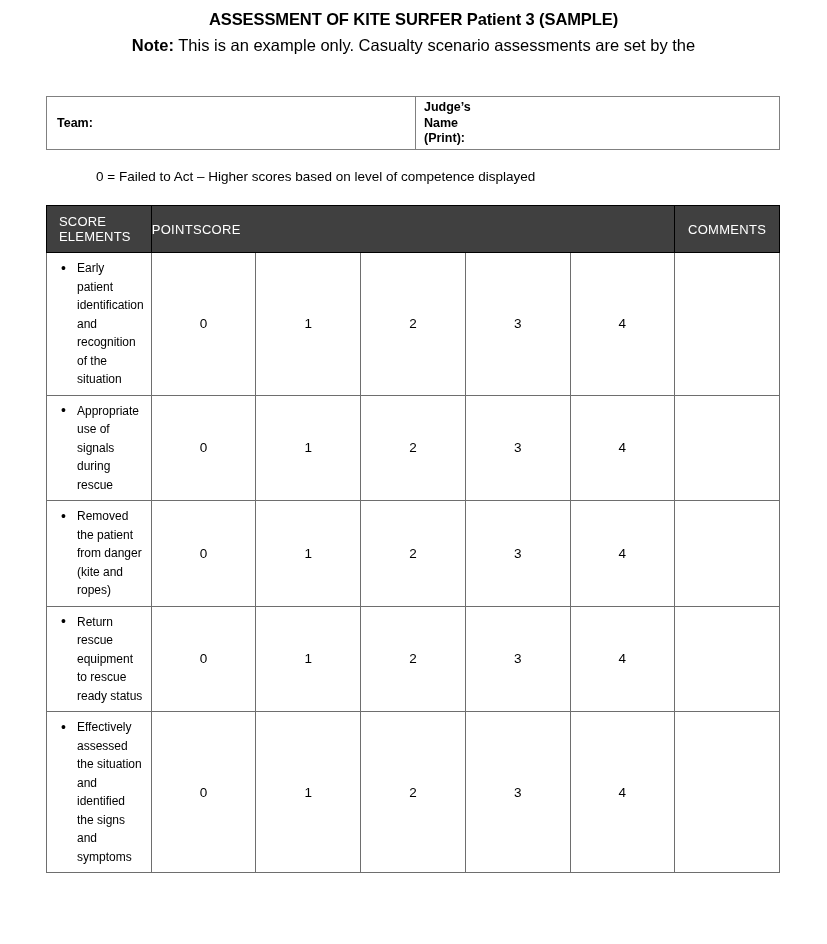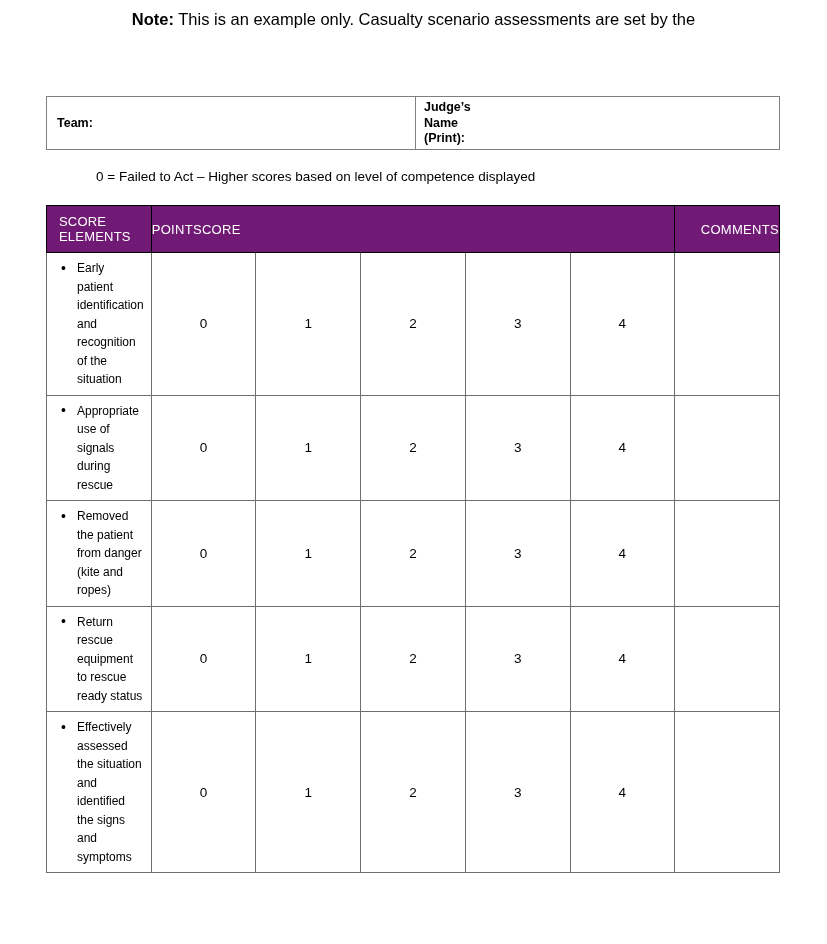--- a/index.html
+++ b/index.html
@@ -95,40 +95,40 @@
   }
   .score-table td, .score-table th {
     border: 1.2px solid #6e6e6e;
     box-sizing: border-box;
     padding: 0;
     vertical-align: middle;
   }
 
   
   thead tr.head-row th {
-    background: #701a75;
+    background: #404040;
     color: #ffffff;
     border: 1.2px solid #000000;
     height: 47px;
     font-weight: normal;
   }
   th.th-elements {
     text-align: left;
     padding-left: 12px;
     font-size: 13px;
     font-weight: bold;
     letter-spacing: 0.2px;
   }
   th.th-points {
     text-align: left;
     font-size: 13px;
     letter-spacing: 0.3px;
   }
   th.th-comments {
-    text-align: right;
+    text-align: center;
     font-size: 13px;
     letter-spacing: 0.3px;
   }
 
   
   td.cell-elements {
     width: 369px;
     padding: 6px 8px 6px 10px;
     font-size: 12px;
     line-height: 18.5px;
@@ -168,20 +168,21 @@
     font-size: 13.2px;
     font-style: italic;
   }
 </style>
 </head>
 <body>
 
 <div class="page">
 
   <div class="title-block">
+    <div class="doc-title">ASSESSMENT OF KITE SURFER Patient 3 (SAMPLE)</div>
     <div class="note-line"><span class="note-label">Note:</span><span> This is an example only.  Casualty scenario assessments are set by the</span></div>
   </div>
 
   <div class="teambox">
     <div class="teambox-left">
       <span class="teambox-left-label">Team:</span>
     </div>
     <div class="teambox-right">
       <div class="teambox-right-label">Judge’s</div>
       <div class="teambox-right-label">Name</div>

